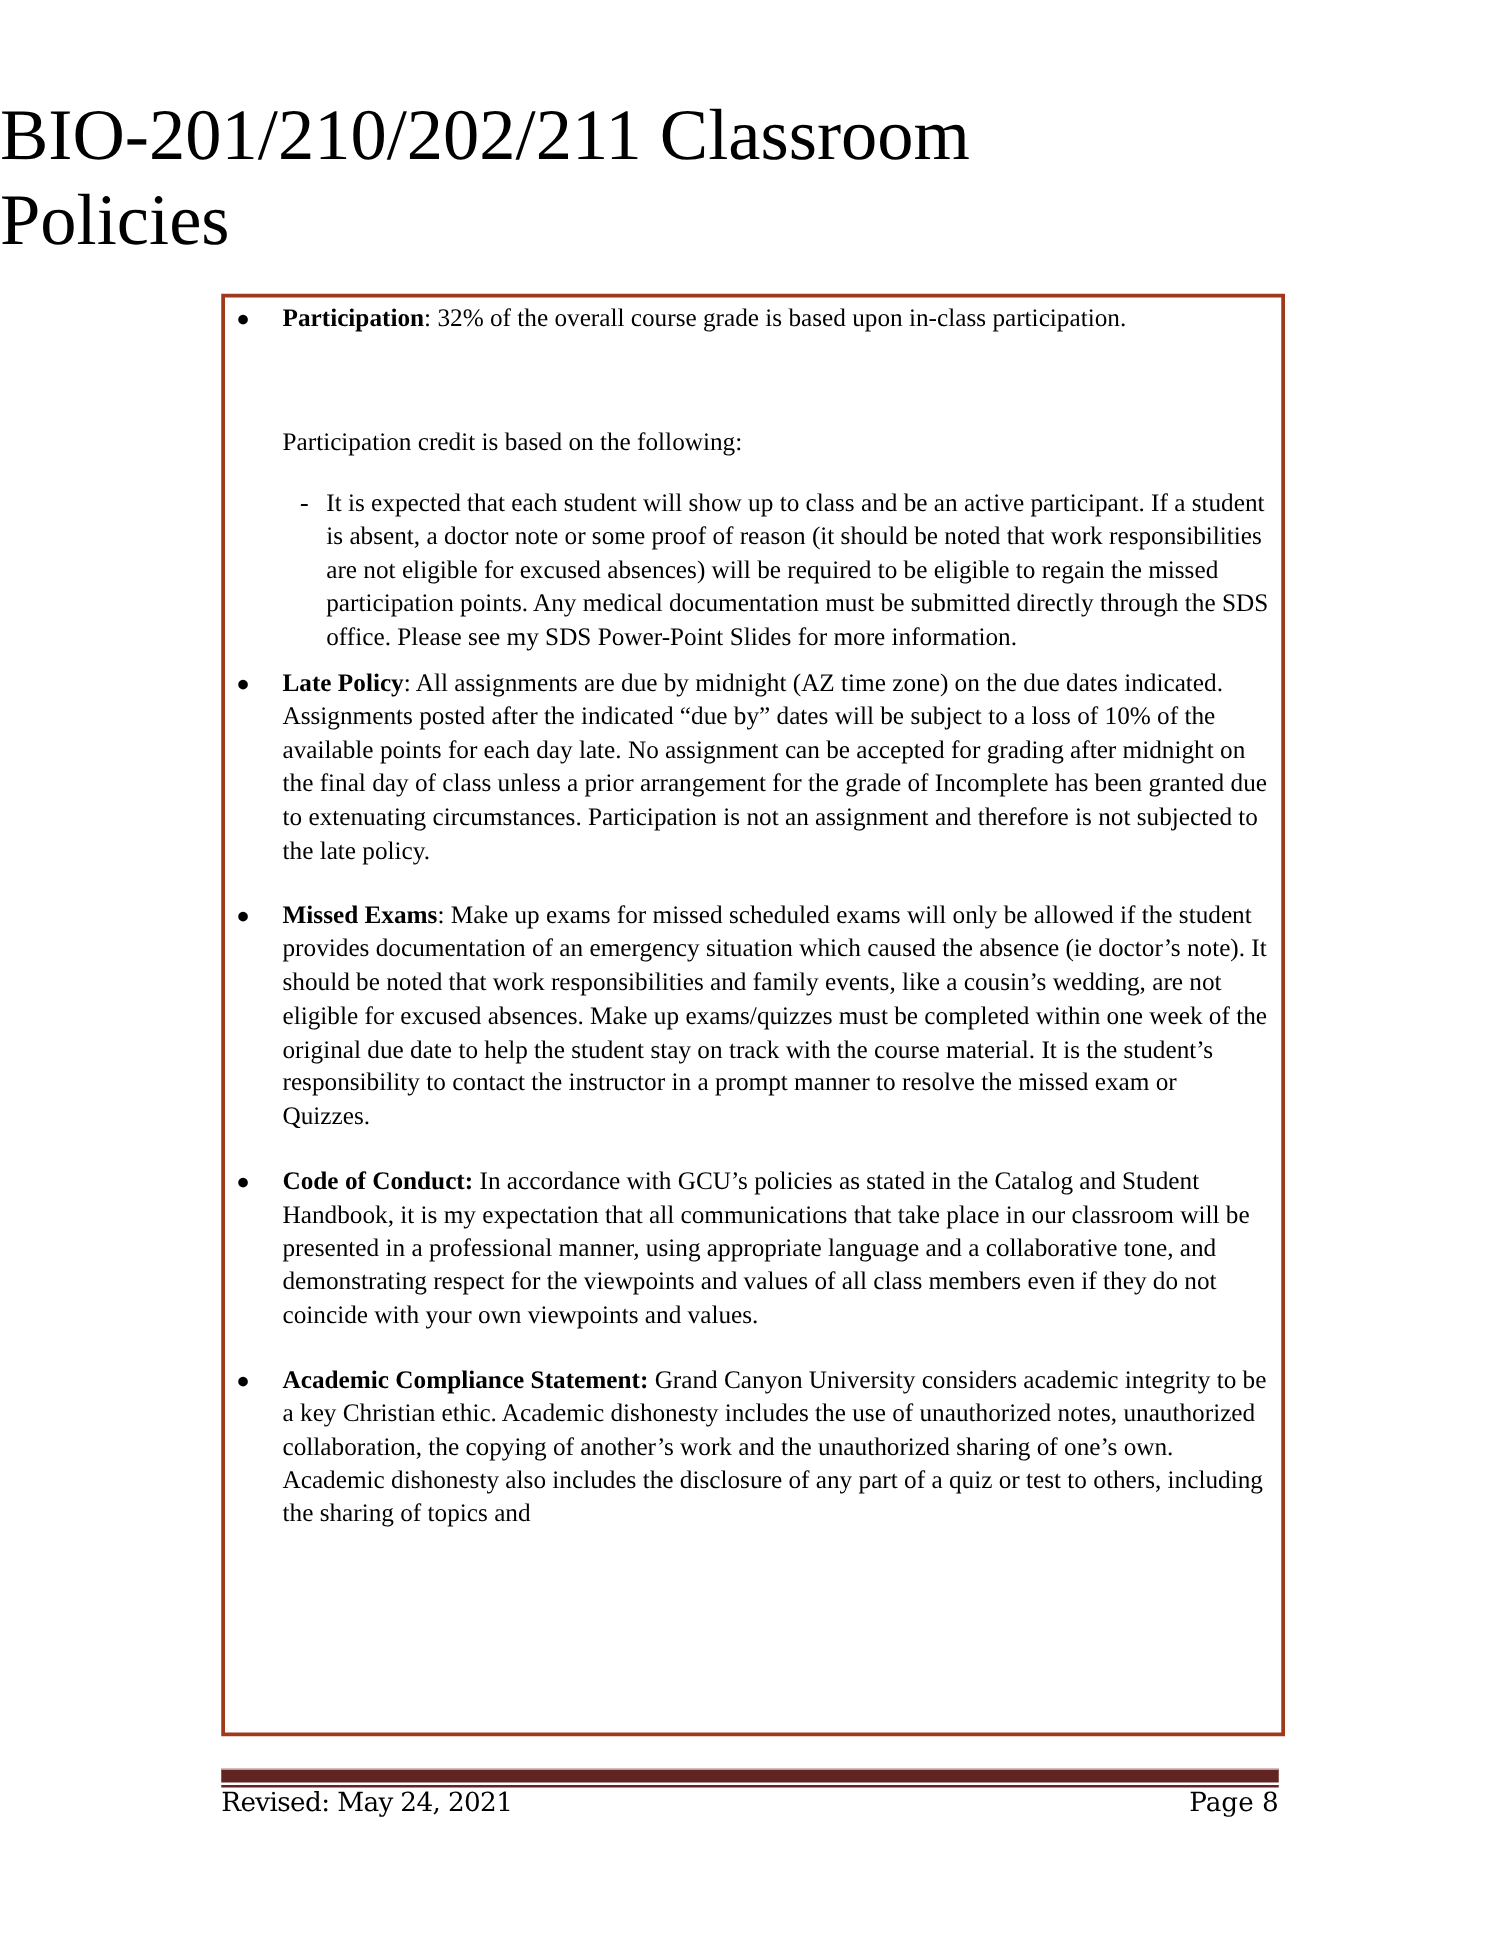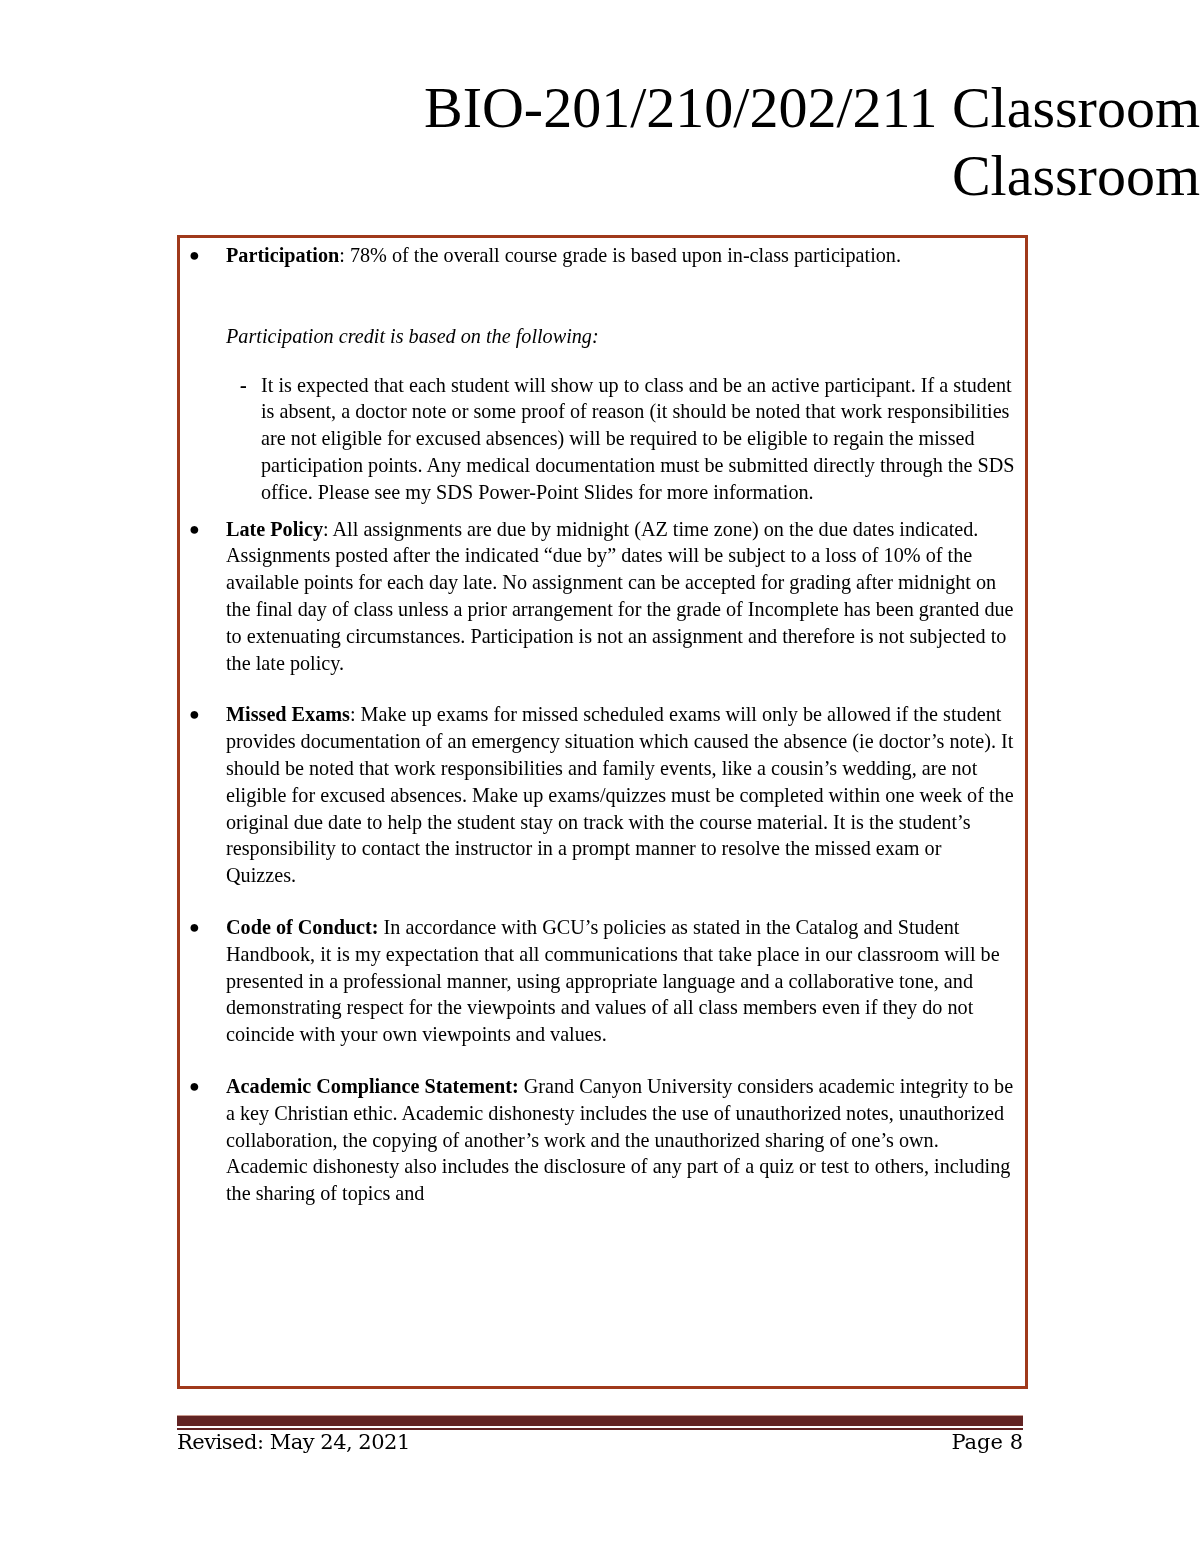--- a/index.html
+++ b/index.html
@@ -1,47 +1,47 @@
 <!DOCTYPE html>
 <html><head>
 <meta charset="utf-8">
 <style>
   html, body { margin: 0; padding: 0; background: #ffffff; }
   body { width: 1200px; height: 1553px; position: relative; overflow: hidden; font-family: "Liberation Serif", "DejaVu Serif", serif; color: #000; }
-  .title { position: absolute; left: 0; top: 74px; width: 1200px; text-align: right; font-size: 58px; line-height: 68px; font-family: "Liberation Serif", serif; }
+  .title { position: absolute; left: 0; top: 74px; width: 1200px; text-align: left; font-size: 58px; line-height: 68px; font-family: "Liberation Serif", serif; }
   .box { position: absolute; left: 177px; top: 235px; width: 845px; height: 1148px; border: 3px solid #a0391b; overflow: hidden; }
   .box-inner { position: absolute; left: 0; top: 0; right: 0; }
   .item { position: relative; padding-left: 46px; font-size: 20.2px; line-height: 26.8px; margin-right: 10px; }
   .bullet { position: absolute; left: 9px; top: 0; font-size: 18px; }
   .bold { font-weight: bold; font-family: Liberation Serif, serif; }
   .sub-intro { padding-left: 46px; font-size: 20.2px; line-height: 26.8px; }
   .dash-item { position: relative; padding-left: 81px; font-size: 20.2px; line-height: 26.8px; margin-right: 10px; }
   .dash { position: absolute; left: 60px; top: 0; }
   .footer-bar { position: absolute; left: 177px; top: 1415px; width: 846px; height: 10px; background: #622423; border-top: 1px solid #c99a8f; }
   .footer-line { position: absolute; left: 177px; top: 1428px; width: 846px; height: 2px; background: #622423; }
   .footer-left { position: absolute; left: 177px; top: 1430px; font-size: 21px; font-family: "DejaVu Serif", serif; letter-spacing: -0.5px; }
   .footer-right { position: absolute; right: 177px; top: 1430px; font-size: 21px; font-family: "DejaVu Serif", serif; }
 </style>
 </head>
 <body>
 
 <div class="title">
   <div>BIO-201/210/202/211 Classroom</div>
-  <div>Classroom</div>
+  <div>Policies</div>
 </div>
 
 <div class="box">
   <div class="box-inner">
 
     <div class="item" style="margin-top:4px;">
       <span class="bullet">●</span>
-      <span class="bold">Participation</span><span>: 78% of the overall course grade is based upon in-class participation.</span>
+      <span class="bold">Participation</span><span>: 32% of the overall course grade is based upon in-class participation.</span>
     </div>
 
-    <div class="sub-intro" style="margin-top:54px;font-style:italic;">Participation credit is based on the following:</div>
+    <div class="sub-intro" style="margin-top:72px;">Participation credit is based on the following:</div>
 
     <div class="dash-item" style="margin-top:22px;">
       <span class="dash">-</span>
     </div>
 
     <div class="dash-item" style="margin-top:11px;">
       <span class="dash">-</span>
       <span>It is expected that each student will show up to class and be an active participant. If a student is absent, a doctor note or some proof of reason (it should be noted that work responsibilities are not eligible for excused absences) will be required to be eligible to regain the missed participation points. Any medical documentation must be submitted directly through the SDS office. Please see my SDS Power-Point Slides for more information.</span>
     </div>
 

